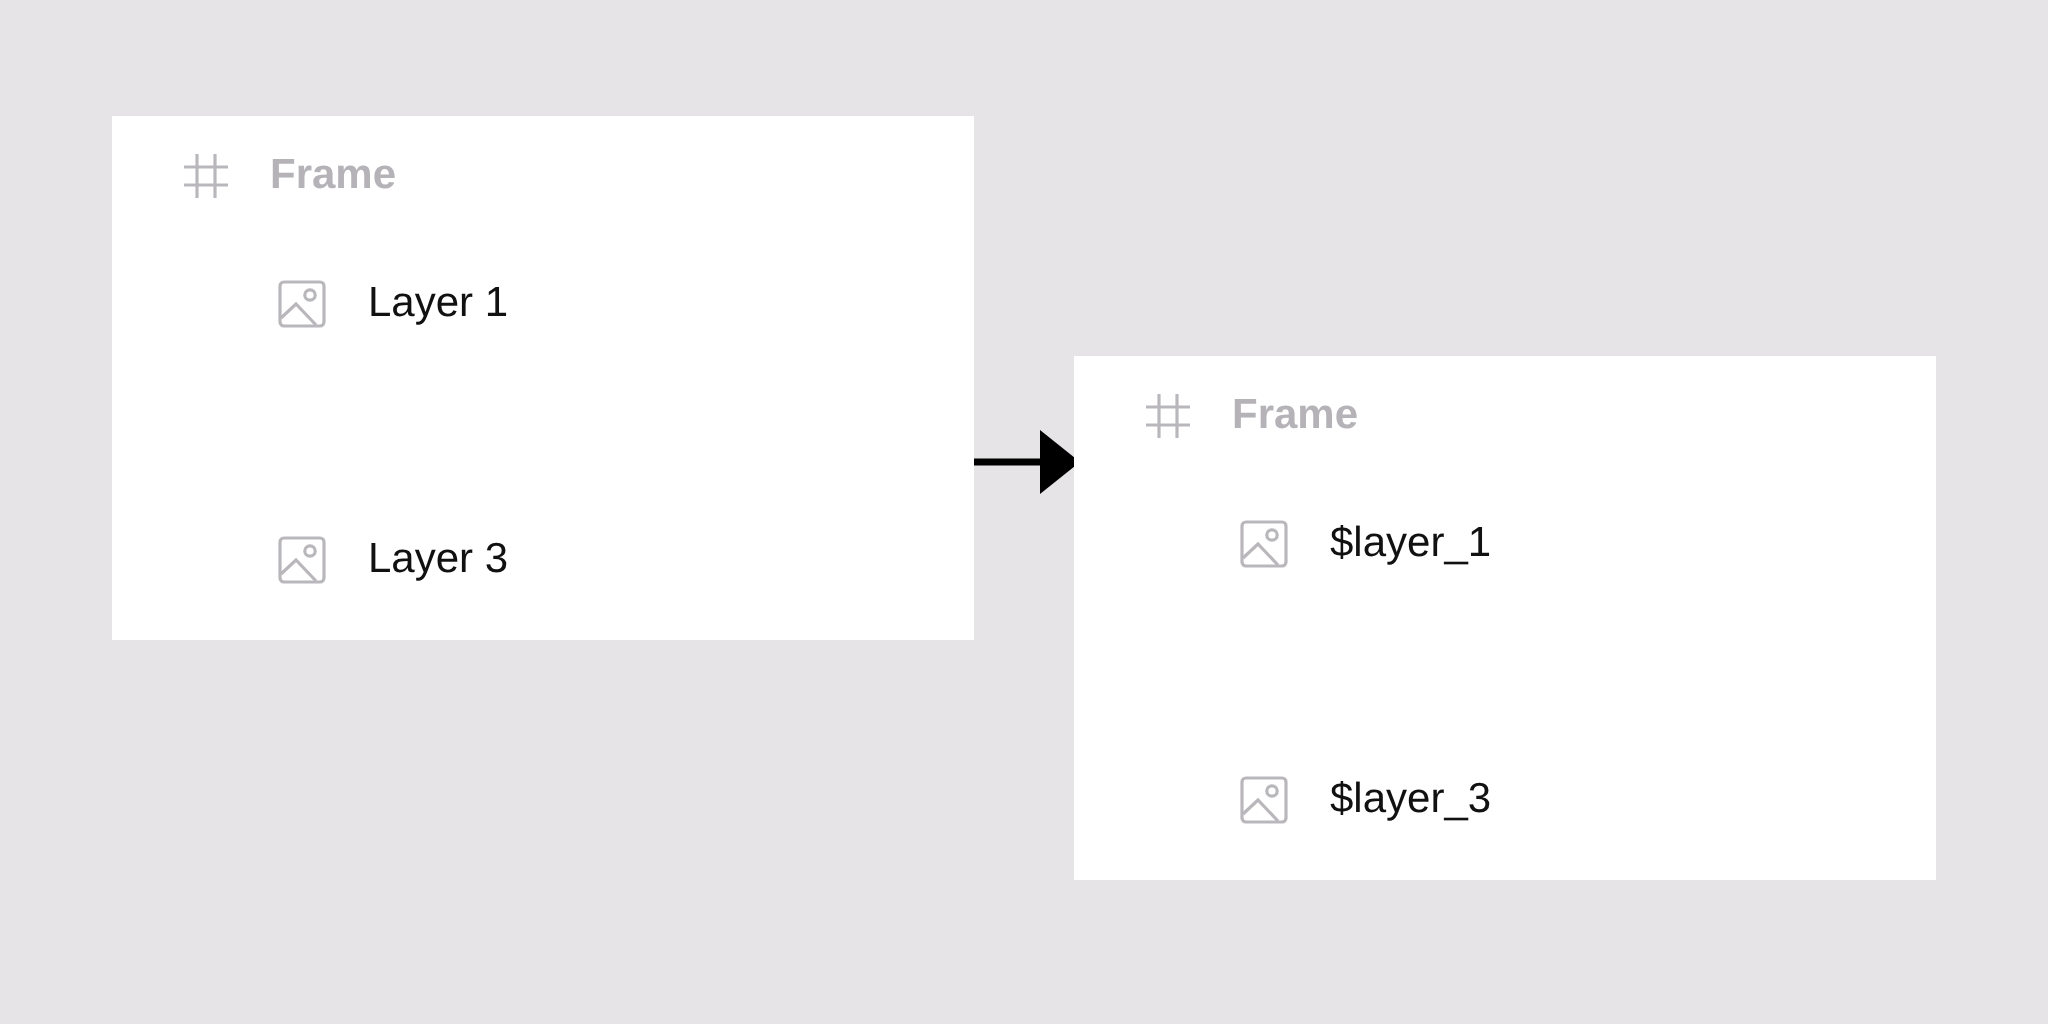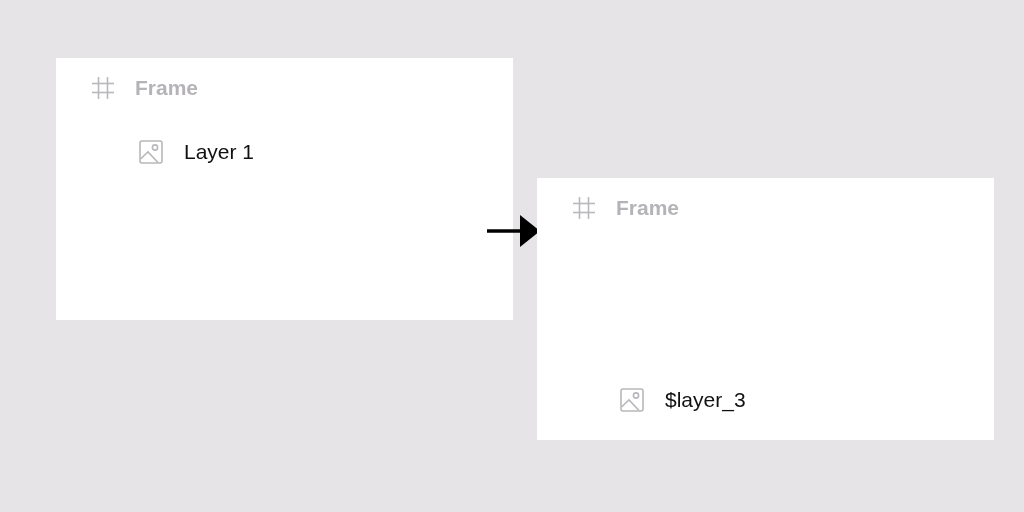--- a/index.html
+++ b/index.html
@@ -8,21 +8,20 @@
       background: #e6e4e7;
       position: relative;
       overflow: hidden;
       font-family: "Liberation Sans", sans-serif;
     }
     .panel {
       position: absolute;
       background: #ffffff;
       width: 431px;
       height: 262px;
-      padding-left: 26px;
     }
     #panel-left { left: 56px; top: 58px; }
     #panel-right { left: 537px; top: 178px; }
     .frame-row {
       position: absolute;
       left: 34px; top: 17px;
       height: 26px;
       display: flex; align-items: center;
     }
     .frame-icon { width: 26px; height: 26px; display: block; }
@@ -74,40 +73,60 @@
       <g stroke="#b9b7bb" stroke-width="1.6" fill="none">
         <rect x="2" y="2" width="22" height="22" rx="2"></rect>
         <polyline points="2.5,20 10,13 20,23.5"></polyline>
         <circle cx="17" cy="8.5" r="2.6"></circle>
       </g>
     </svg>
     <span class="layer-label">Layer 1</span>
   </div>
 
 
+  <div class="layer-row row-3">
+    <svg class="layer-icon" viewBox="0 0 26 26">
+      <g stroke="#b9b7bb" stroke-width="1.6" fill="none">
+        <rect x="2" y="2" width="22" height="22" rx="2"></rect>
+        <polyline points="2.5,20 10,13 20,23.5"></polyline>
+        <circle cx="17" cy="8.5" r="2.6"></circle>
+      </g>
+    </svg>
+    <span class="layer-label">Layer 3</span>
+  </div>
 </div>
 
 <svg id="arrow" viewBox="0 0 56 34">
   <line x1="0" y1="17" x2="36" y2="17" stroke="#000000" stroke-width="3.5"></line>
   <polygon points="33,1 53,17 33,33" fill="#000000"></polygon>
 </svg>
 
 <div class="panel" id="panel-right">
   <div class="frame-row">
     <svg class="frame-icon" viewBox="0 0 26 26">
       <g stroke="#b9b7bb" stroke-width="1.6" fill="none">
         <line x1="8.5" y1="2" x2="8.5" y2="24"></line>
         <line x1="17.5" y1="2" x2="17.5" y2="24"></line>
         <line x1="2" y1="8.5" x2="24" y2="8.5"></line>
         <line x1="2" y1="17.5" x2="24" y2="17.5"></line>
       </g>
     </svg>
     <span class="frame-label">Frame</span>
   </div>
 
+  <div class="layer-row row-1">
+    <svg class="layer-icon" viewBox="0 0 26 26">
+      <g stroke="#b9b7bb" stroke-width="1.6" fill="none">
+        <rect x="2" y="2" width="22" height="22" rx="2"></rect>
+        <polyline points="2.5,20 10,13 20,23.5"></polyline>
+        <circle cx="17" cy="8.5" r="2.6"></circle>
+      </g>
+    </svg>
+    <span class="layer-label">$layer_1</span>
+  </div>
 
 
   <div class="layer-row row-3">
     <svg class="layer-icon" viewBox="0 0 26 26">
       <g stroke="#b9b7bb" stroke-width="1.6" fill="none">
         <rect x="2" y="2" width="22" height="22" rx="2"></rect>
         <polyline points="2.5,20 10,13 20,23.5"></polyline>
         <circle cx="17" cy="8.5" r="2.6"></circle>
       </g>
     </svg>

